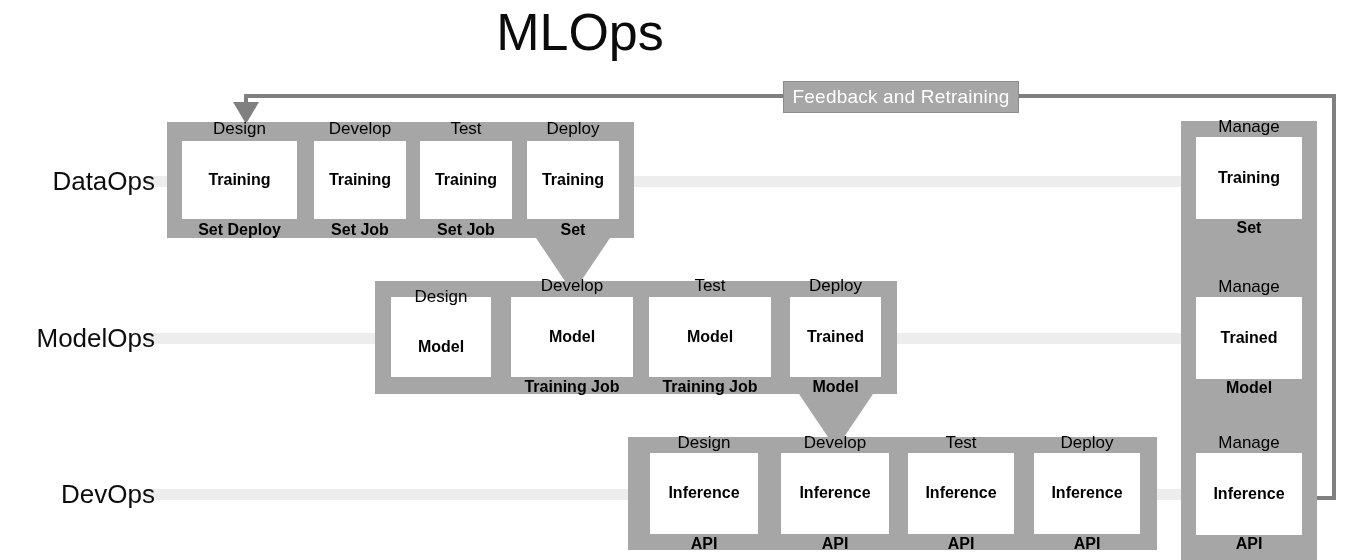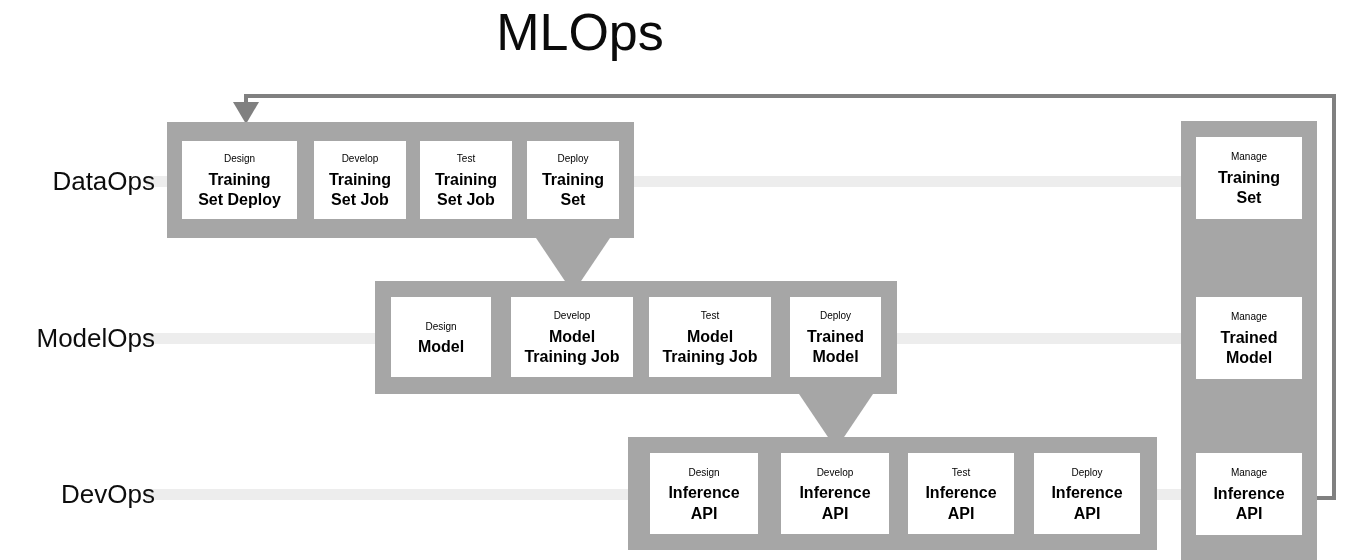--- a/index.html
+++ b/index.html
@@ -66,26 +66,27 @@
     box-sizing: border-box;
     display: flex;
     flex-direction: column;
     align-items: center;
     justify-content: center;
     text-align: center;
     color: #000000;
     line-height: 20.5px;
   }
   .box .l1 {
-    font-size: 10px;
+    font-size: 17px;
     font-weight: 400;
   }
   .box .l2, .box .l3 {
     font-size: 16px;
     font-weight: 700;
+    margin-top: 30px;
   }
 
   
   .tri {
     position: absolute;
     width: 0;
     height: 0;
     border-left: 37px solid transparent;
     border-right: 37px solid transparent;
     border-top: 55px solid #a6a6a6;
@@ -136,20 +137,23 @@
 
   <div class="fb-line" style="left:244px; top:94px; width:1092px; height:4px;"></div>
 
   <div class="fb-line" style="left:1332px; top:94px; width:4px; height:406px;"></div>
 
   <div class="fb-line" style="left:1302px; top:496px; width:34px; height:4px;"></div>
 
   <div class="fb-line" style="left:244px; top:94px; width:4px; height:12px;"></div>
   <div class="fb-arrow" style="left:233px; top:102px;"></div>
 
+  <div class="fb-label" style="left:783px; top:81px; width:236px; height:32px;">
+    <span>Feedback and Retraining</span>
+  </div>
 
   <div class="row-label" style="top:166px;">DataOps</div>
 
   <div class="band" style="left:167px; top:122px; width:467px; height:116px;"></div>
 
   <div class="box" style="left:182px; top:141px; width:115px; height:78px;">
     <span class="l1">Design</span>
     <span class="l2">Training</span>
     <span class="l3">Set Deploy</span>
   </div>

